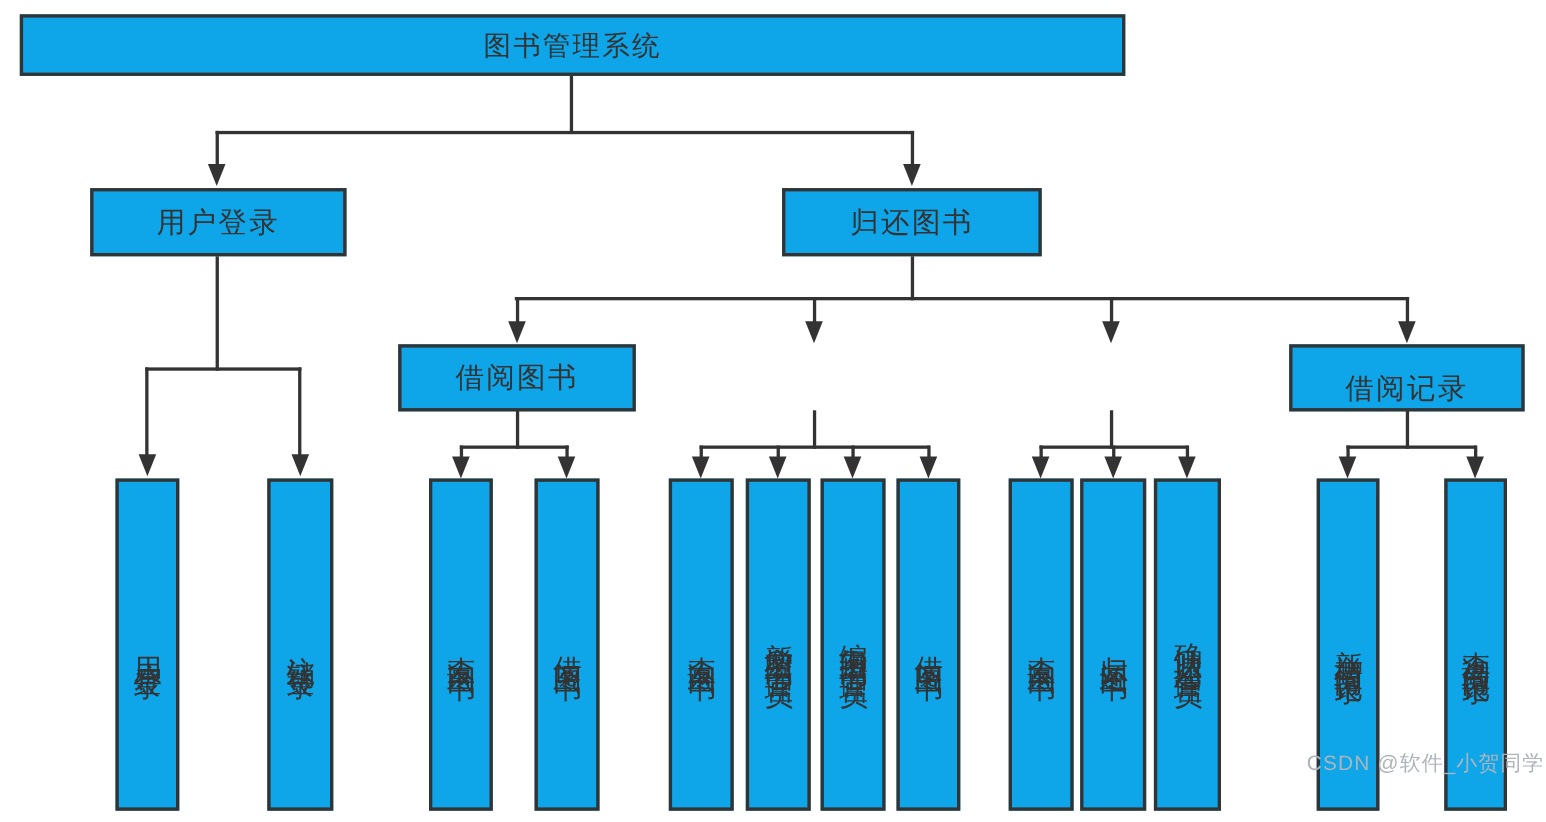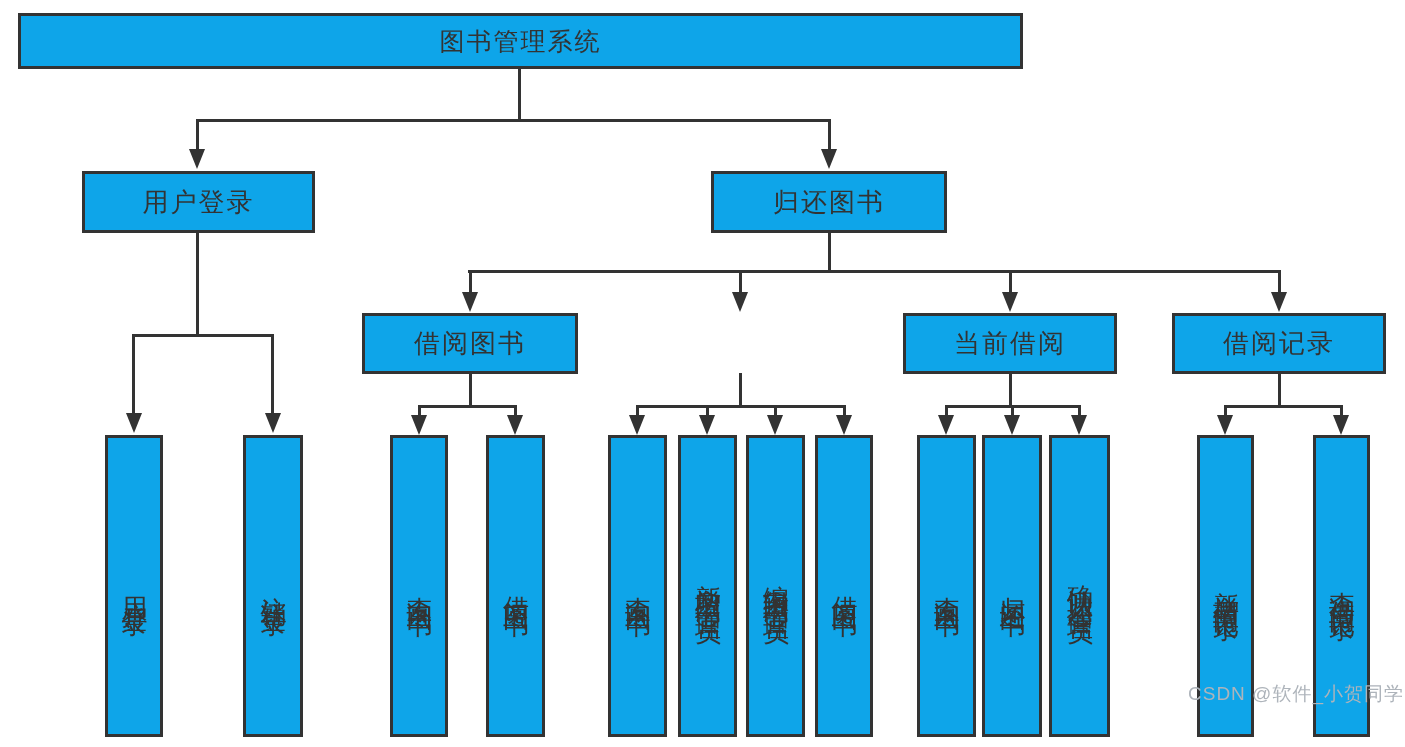--- a/index.html
+++ b/index.html
@@ -89,24 +89,21 @@
   <div class="vline" style="left:739px;top:270px;height:24px;"></div>
   <div class="arr" style="left:732px;top:292px;"></div>
   <div class="vline" style="left:1009px;top:270px;height:24px;"></div>
   <div class="arr" style="left:1002px;top:292px;"></div>
   <div class="vline" style="left:1278px;top:270px;height:24px;"></div>
   <div class="arr" style="left:1271px;top:292px;"></div>
 
   <div class="box h-box" style="left:362px;top:313px;width:216px;height:61px;">
     <span>借阅图书</span>
   </div>
-  <div class="box h-box" style="left:903px;top:313px;width:214px;height:61px;">
-    <span>当前借阅</span>
-  </div>
-  <div class="box h-box" style="left:1172px;top:313px;width:214px;height:61px;">
+  <div class="box h-box" style="left:1172px;top:313px;width:214px;height:61px;align-items:flex-end;">
     <span>借阅记录</span>
   </div>
 
   <div class="vline" style="left:469px;top:373px;height:35px;"></div>
   <div class="hline" style="left:418px;top:405px;width:99px;"></div>
   <div class="vline" style="left:418px;top:405px;height:12px;"></div>
   <div class="arr" style="left:411px;top:415px;"></div>
   <div class="vline" style="left:514px;top:405px;height:12px;"></div>
   <div class="arr" style="left:507px;top:415px;"></div>
 

